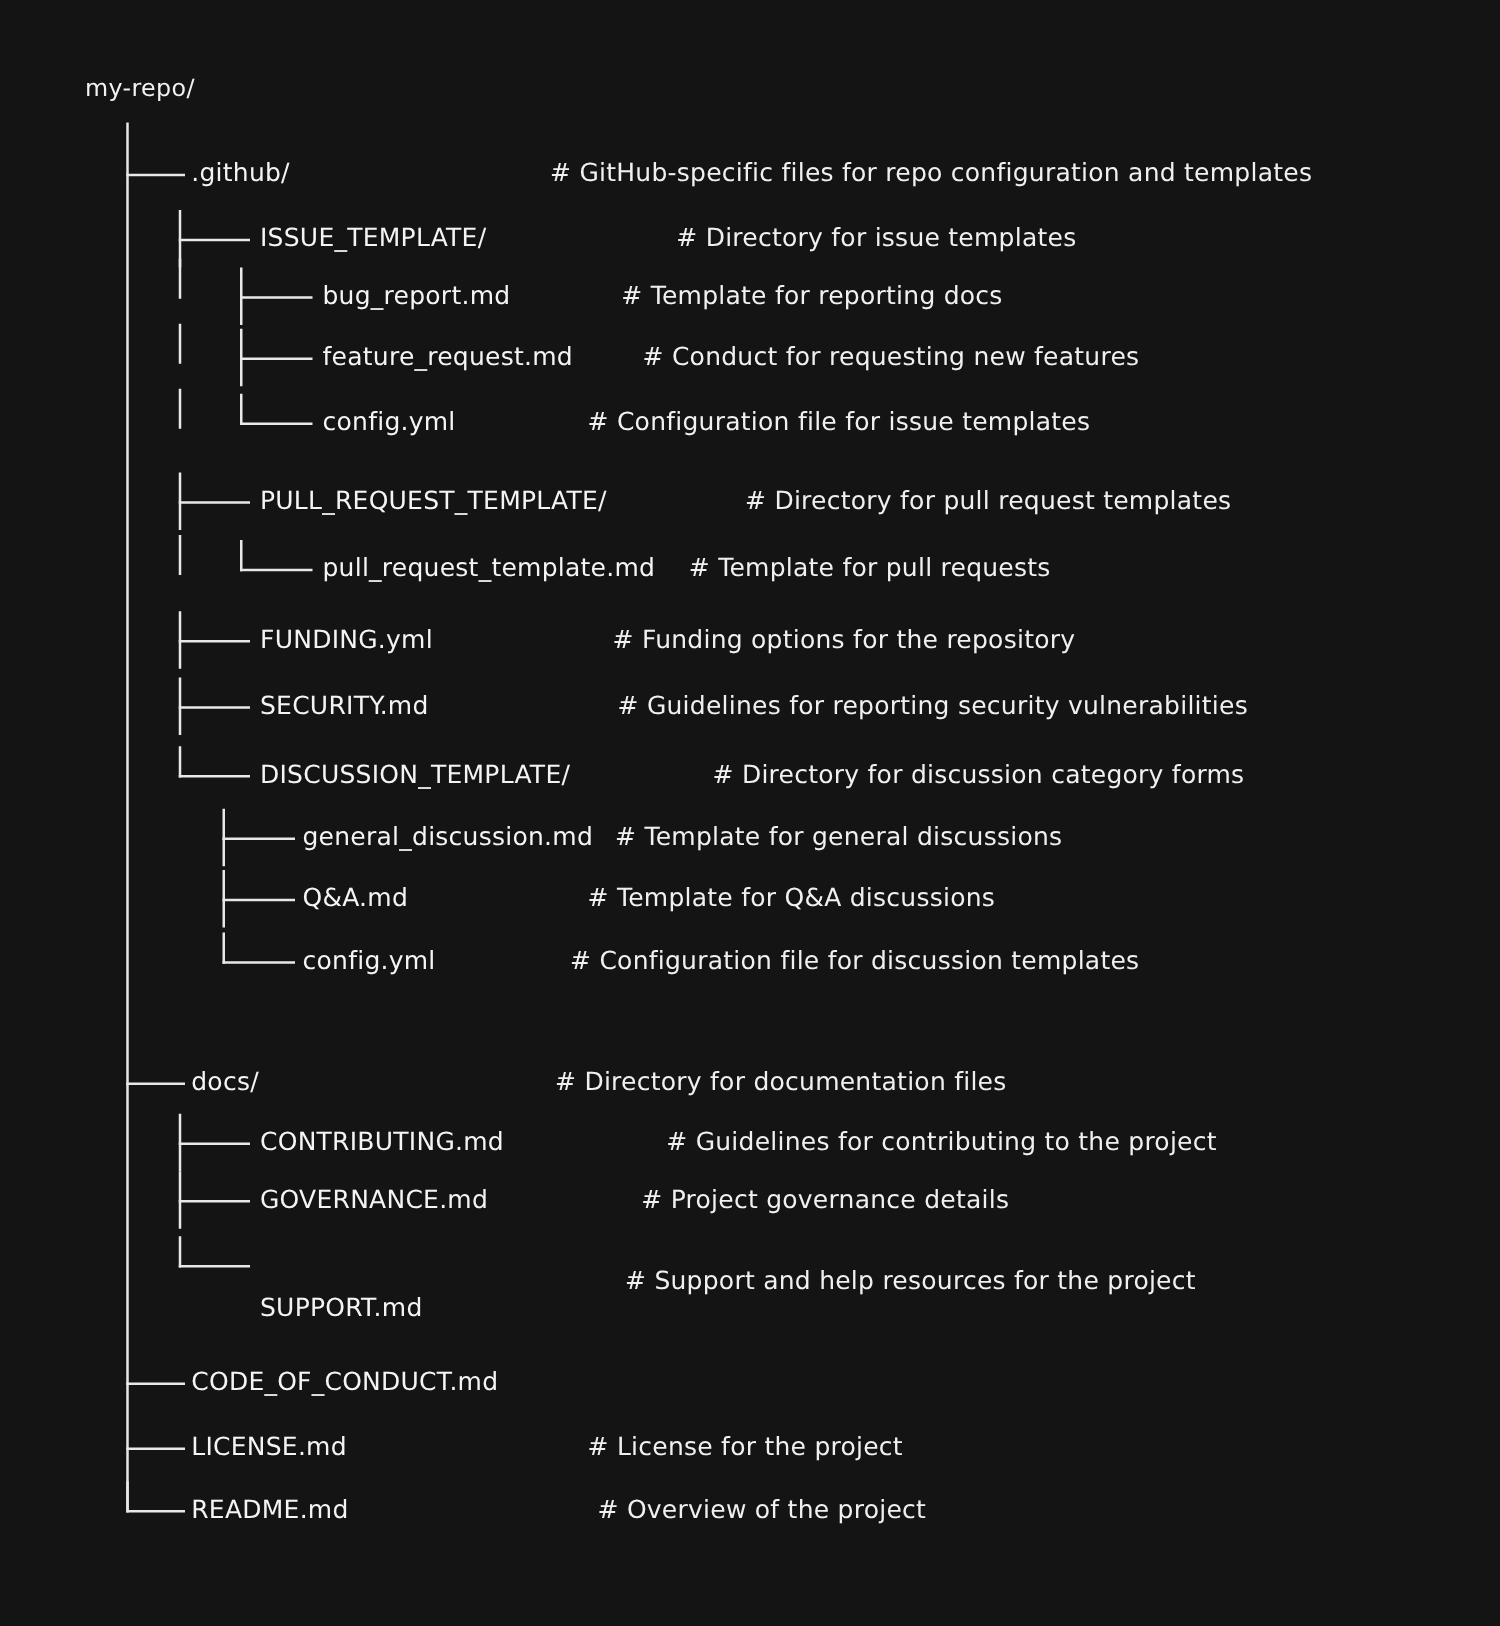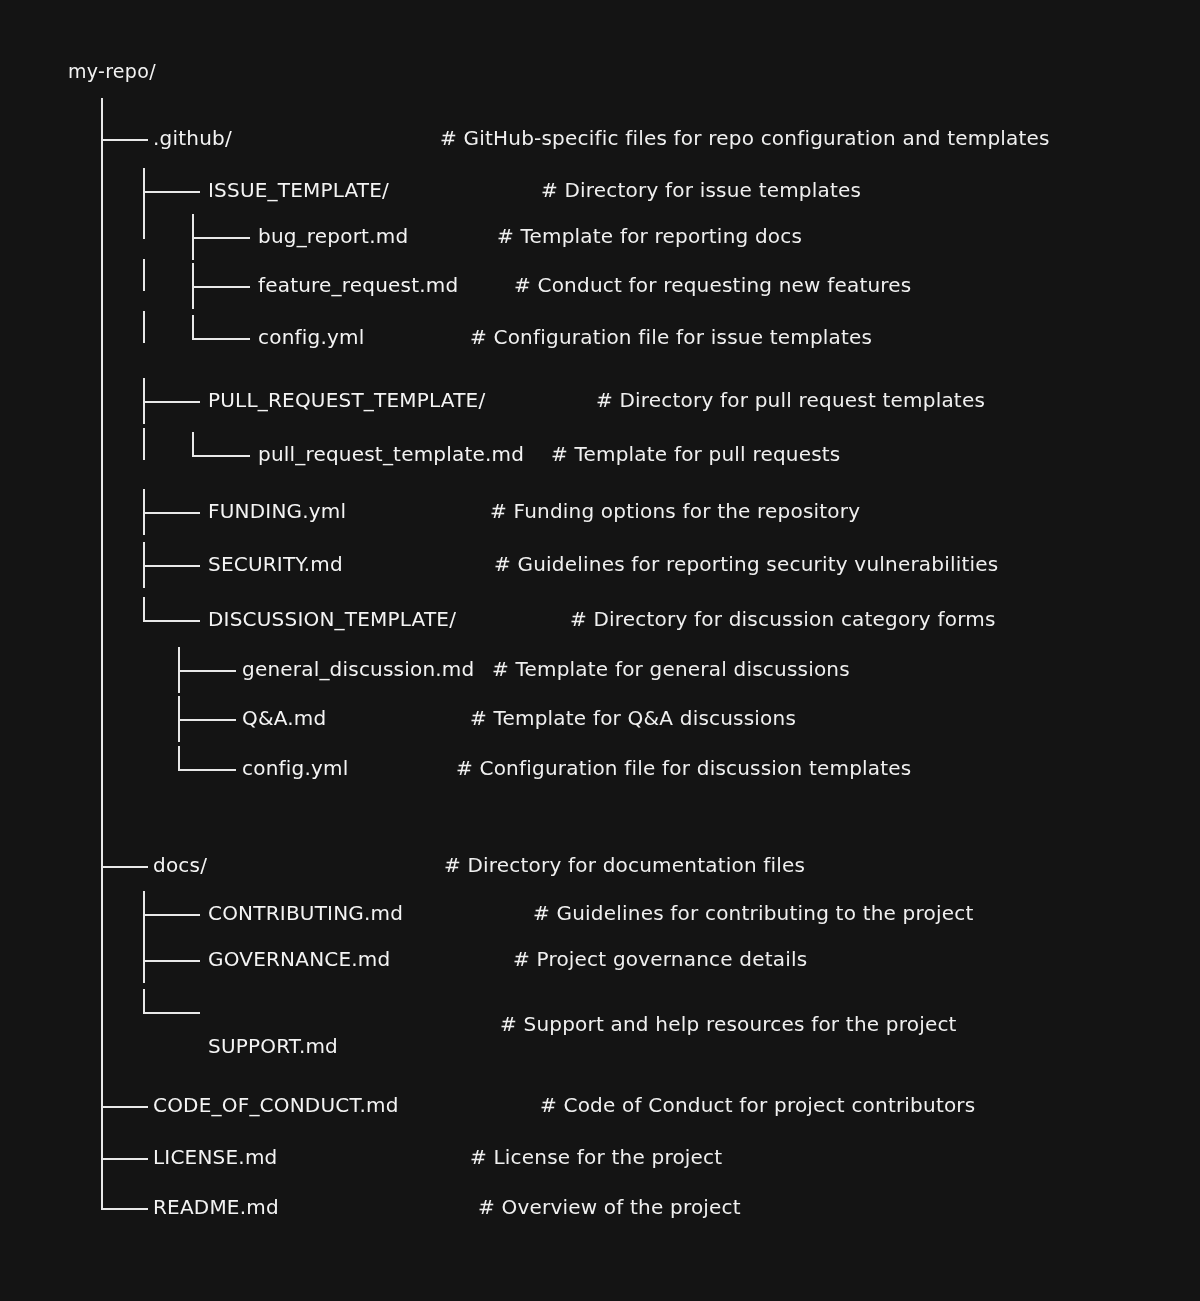--- a/index.html
+++ b/index.html
@@ -182,21 +182,20 @@
       </div>
       <div class="row" style="top: 989px;">
         <div class="vline" style="left: 143px; background: rgb(232, 232, 232); top: 0px; height: 25px;"></div>
         <div class="hline" style="left: 143px; top: 23px; width: 57px; background: rgb(232, 232, 232);"></div>
         <div class="name" style="left: 208px; top: 9px; margin-top: 35px;">SUPPORT.md</div>
         <div class="comment" style="left: 500px; top: 22px;"># Support and help resources for the project</div>
       </div>
       <div class="row" style="top: 1083px;">
         <div class="hline" style="left: 101px; top: 23px; width: 47px; background: rgb(232, 232, 232);"></div>
         <div class="name" style="left: 153px; top: 9px;">CODE_OF_CONDUCT.md</div>
-        <div class="comment" style="left: 540px; top: 9px;"># Code of Conduct for project contributors</div>
       </div>
       <div class="row" style="top: 1135px;">
         <div class="hline" style="left: 101px; top: 23px; width: 47px; background: rgb(232, 232, 232);"></div>
         <div class="name" style="left: 153px; top: 9px;">LICENSE.md</div>
         <div class="comment" style="left: 470px; top: 9px;"># License for the project</div>
       </div>
       <div class="row" style="top: 1185px; text-align: right;">
         <div class="vline" style="left: 101px; background: rgb(232, 232, 232); top: 0px; height: 25px;"></div>
         <div class="hline" style="left: 101px; top: 23px; width: 47px; background: rgb(232, 232, 232);"></div>
         <div class="name" style="left: 153px; top: 9px;">README.md</div>

